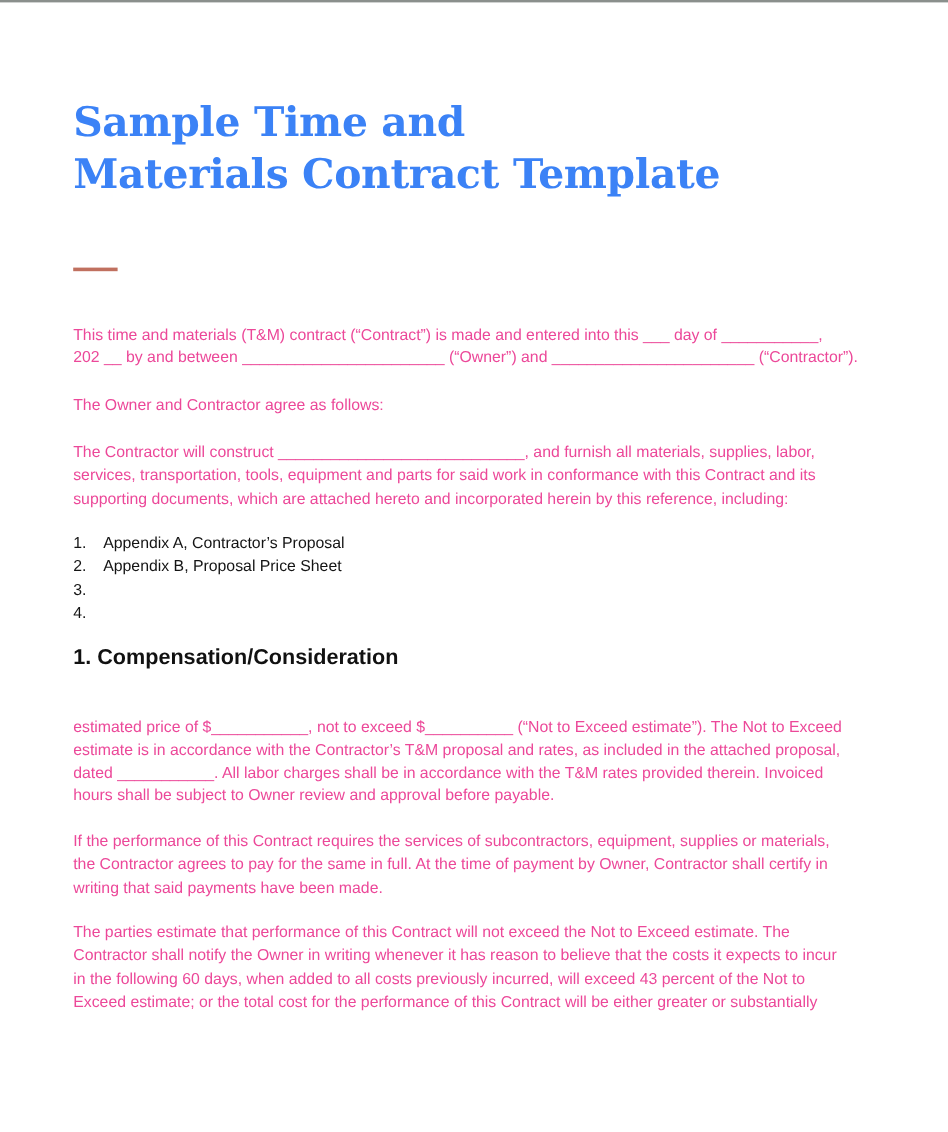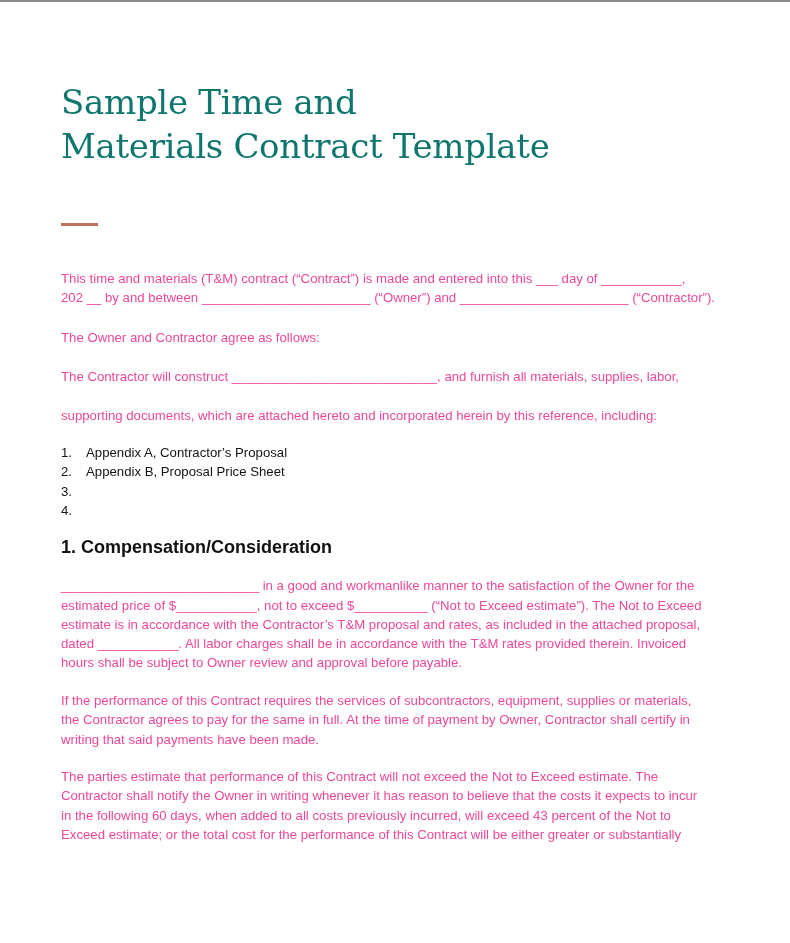--- a/index.html
+++ b/index.html
@@ -25,25 +25,25 @@
       left: 61px;
       top: 0;
       width: 670px;
     }
     .title {
       position: absolute;
       left: 0;
       top: 80px;
       margin: 0;
       font-family: "DejaVu Serif", "Liberation Serif", serif;
-      font-weight: normal;
+      font-weight: bold;
       font-size: 34px;
       line-height: 44px;
       letter-spacing: -0.3px;
-      color: #0f766e;
+      color: #3b82f6;
       white-space: nowrap;
     }
     .accent-bar {
       position: absolute;
       left: 0;
       top: 223px;
       width: 37px;
       height: 3px;
       background: #c0705f;
     }
@@ -102,21 +102,21 @@
     <span class="blank">This time and materials (T&amp;M) contract (“Contract”) is made and entered into this ___ day of ___________,</span><br>
     <span class="blank">202 __ by and between _______________________ (“Owner”) and _______________________ (“Contractor”).</span>
   </p>
 
   <p class="body-text" style="top:328px;">
     <span>The Owner and Contractor agree as follows:</span>
   </p>
 
   <p class="body-text" style="top:367px;">
     <span class="blank">The Contractor will construct ____________________________, and furnish all materials, supplies, labor,</span><br>
-    <br>
+    <span class="blank">services, transportation, tools, equipment and parts for said work in conformance with this Contract and its</span><br>
     <span class="blank">supporting documents, which are attached hereto and incorporated herein by this reference, including:</span>
   </p>
 
   <ul class="list">
     <li>
       <span class="num">1.</span>
       <span>Appendix A, Contractor’s Proposal</span>
     </li>
     <li>
       <span class="num">2.</span>
@@ -128,21 +128,21 @@
     <li>
       <span class="num">4.</span>
       <span></span>
     </li>
   </ul>
 
   <h2 class="section-heading">1. Compensation/Consideration</h2>
 
   <p class="body-text" style="top:557px;">
     <br>
-    <span class="blank">___________________________ in a good and workmanlike manner to the satisfaction of the Owner for the</span><br>
+    <br>
     <span class="blank">estimated price of $___________, not to exceed $__________ (“Not to Exceed estimate”). The Not to Exceed</span><br>
     <span class="blank">estimate is in accordance with the Contractor’s T&amp;M proposal and rates, as included in the attached proposal,</span><br>
     <span class="blank">dated ___________. All labor charges shall be in accordance with the T&amp;M rates provided therein. Invoiced</span><br>
     <span class="blank">hours shall be subject to Owner review and approval before payable.</span>
   </p>
 
   <p class="body-text" style="top:691px;">
     <span class="blank">If the performance of this Contract requires the services of subcontractors, equipment, supplies or materials,</span><br>
     <span class="blank">the Contractor agrees to pay for the same in full. At the time of payment by Owner, Contractor shall certify in</span><br>
     <span class="blank">writing that said payments have been made.</span>

